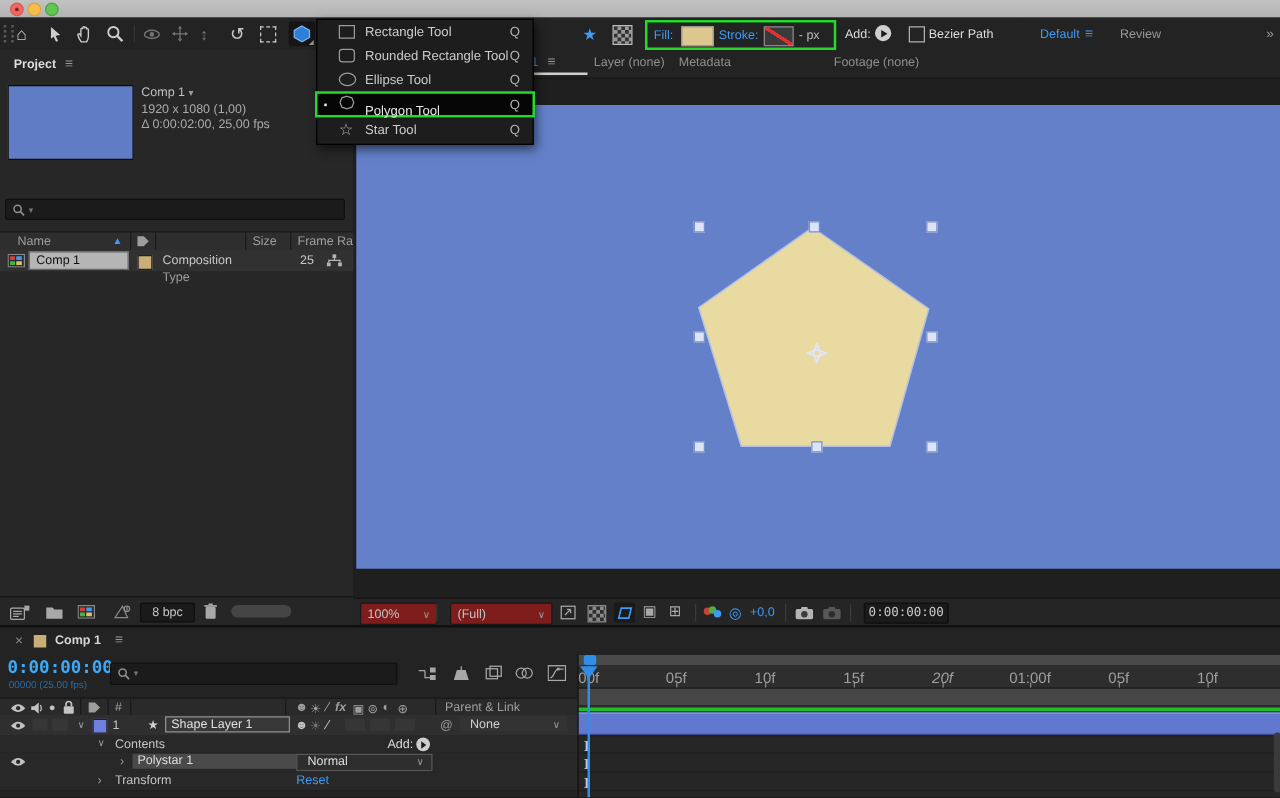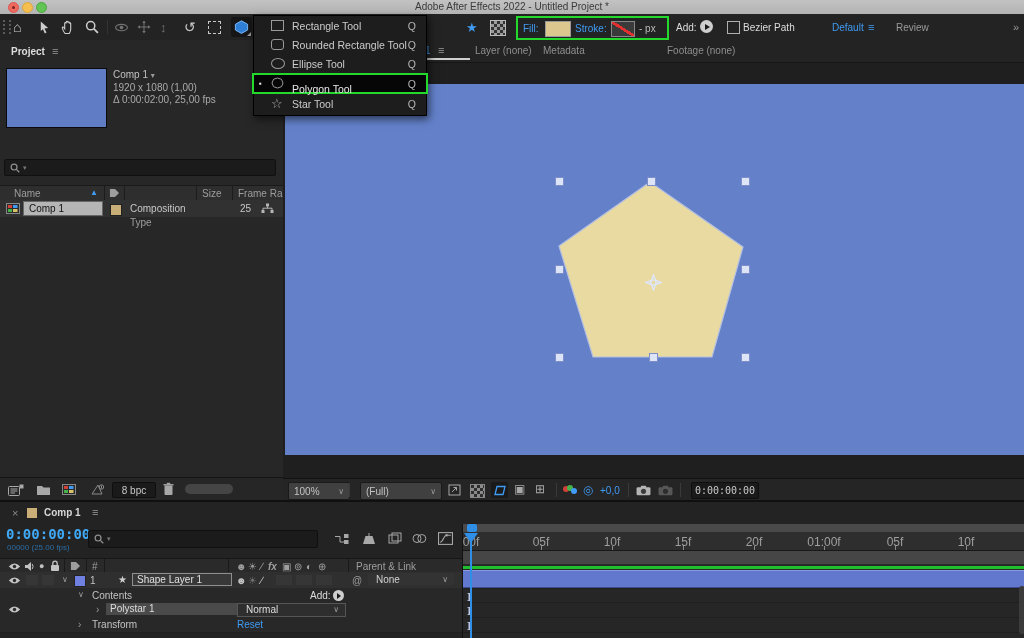--- a/index.html
+++ b/index.html
@@ -27,21 +27,21 @@
   .toolmenu{left:253px;top:15px;width:172px;height:99px;background:#1d1d1d;border:1px solid #000;box-shadow:2px 3px 8px rgba(0,0,0,.6);z-index:60;}
   .mitem{position:relative;height:19px;display:flex;align-items:center;color:#cbcbcb;font-size:10.5px;}
   .mitem .mico{position:absolute;left:17px;}
   .mitem .mlabel{position:absolute;left:38px;}
   .mitem .mkey{position:absolute;right:10px;color:#b5b5b5;}
   .msel{background:#060606;border:2px solid #23da2c;height:17px;box-sizing:content-box;margin:0 -2px;z-index:2;}
   
   .comparea{left:2px;top:44px;width:739px;height:371px;background:#6380c9;}
   .handle{width:7px;height:7px;background:#dde4f8;border:1px solid #7d8fc9;}
   .vtoolbar{left:0;top:438px;width:741px;height:22px;background:#252525;border-top:1px solid #121212;}
-  .ddbox{height:16px;background:#404040;border:1px solid #1a1a1a;border-radius:2px;display:flex;align-items:center;justify-content:space-between;padding:0 5px;color:#c3c3c3;}
+  .ddbox{height:16px;background:#7f1d1d;border:1px solid #1a1a1a;border-radius:2px;display:flex;align-items:center;justify-content:space-between;padding:0 5px;color:#c3c3c3;}
   .tcbox{background:#1a1a1a;border:1px solid #0e0e0e;border-radius:2px;color:#c8c8c8;display:flex;align-items:center;justify-content:center;font-family:"DejaVu Sans Mono",monospace;}
   
   .timeline{left:0;top:500px;width:1024px;height:138px;background:#232323;border-top:2px solid #101010;}
   .tlheader{left:0;top:56px;width:462px;height:14px;background:#2a2a2a;border-top:1px solid #161616;border-bottom:1px solid #161616;color:#9e9e9e;}
   .trow{left:0;width:462px;background:#2b2b2b;border-bottom:1px solid #1f1f1f;}
   .cell{background:#363636;height:10px;}
   .graph{left:462px;top:22px;width:562px;height:116px;background:#262626;border-left:1px solid #121212;}
   .ruler{left:0;top:8px;width:562px;height:18px;background:#2e2e2e;border-bottom:1px solid #181818;color:#9f9f9f;font-size:12px;}
   .tick{width:1px;height:4px;background:#8a8a8a;bottom:0;}
   .ibeam{font-family:"DejaVu Serif",serif;color:#b9c6e8;font-size:11px;font-weight:bold;}
@@ -52,21 +52,20 @@
 <body>
 
 <div id="app">
 
   <div class="abs titlebar">
     <div class="abs tl" style="left:8px;background:#ee6a5f;border:1px solid #d55;">
         <div class="abs" style="left:3px;top:3px;width:3px;height:3px;border-radius:50%;background:#7d2420;"></div>
       </div>
     <div class="abs tl" style="left:22px;background:#f5bf4f;border:1px solid #dba63d;"></div>
     <div class="abs tl" style="left:36px;background:#61c454;border:1px solid #4aa73e;"></div>
-    <div class="abs nowrap" style="left:0;right:0;top:1px;text-align:center;color:#3a3a3a;font-size:10px;">Adobe After Effects 2022 - Untitled Project *</div>
   </div>
 
   <div class="abs toolbar">
     <div class="abs" style="left:3px;top:6px;width:4px;height:14px;border-left:2px dotted #5a5a5a;border-right:2px dotted #5a5a5a;"></div>
     <div class="abs tbtn ico" style="left:13px;font-size:14px;">
         <span>⌂</span>
       </div>
     <div class="abs tbtn" style="left:38px;">
         <svg width="12" height="15" viewBox="0 0 13 15">
           <path d="M3 1 L11 8 L7 8.6 L9.2 13 L7.4 13.9 L5.3 9.5 L3 11.3 Z" fill="#cdcdcd"></path>
@@ -465,21 +464,21 @@
 
     <div class="abs graph">
       <div class="abs" style="left:0;top:0;width:562px;height:8px;background:#4a4a4a;border-bottom:1px solid #2a2a2a;"></div>
       <div class="abs" style="left:4px;top:0;width:10px;height:8px;background:#2f8fe6;border-radius:2px;"></div>
 
       <div class="abs ruler">
         <span class="abs" style="left:8px;top:3px;transform:translateX(-50%);">00f</span>
         <span class="abs" style="left:78px;top:3px;transform:translateX(-50%);">05f</span>
         <span class="abs" style="left:149px;top:3px;transform:translateX(-50%);">10f</span>
         <span class="abs" style="left:220px;top:3px;transform:translateX(-50%);">15f</span>
-        <span class="abs" style="left:291px;top:3px;transform:translateX(-50%);">20f</span>
+        <span class="abs" style="left:291px;top:3px;transform:translateX(-50%);font-style:italic;">20f</span>
         <span class="abs" style="left:361px;top:3px;transform:translateX(-50%);">01:00f</span>
         <span class="abs" style="left:432px;top:3px;transform:translateX(-50%);">05f</span>
         <span class="abs" style="left:503px;top:3px;transform:translateX(-50%);">10f</span>
         <div class="abs tick" style="left:78px;"></div>
         <div class="abs tick" style="left:149px;"></div>
         <div class="abs tick" style="left:220px;"></div>
         <div class="abs tick" style="left:291px;"></div>
         <div class="abs tick" style="left:361px;"></div>
         <div class="abs tick" style="left:432px;"></div>
         <div class="abs tick" style="left:503px;"></div>

